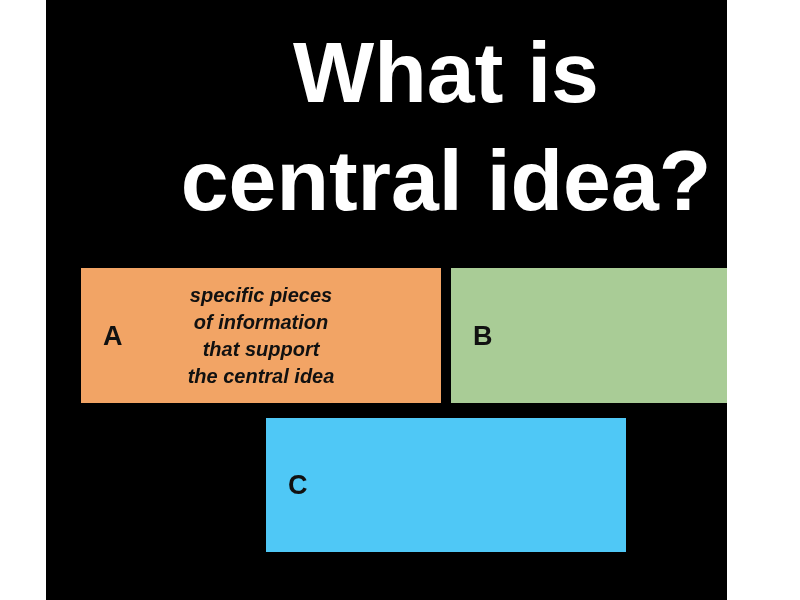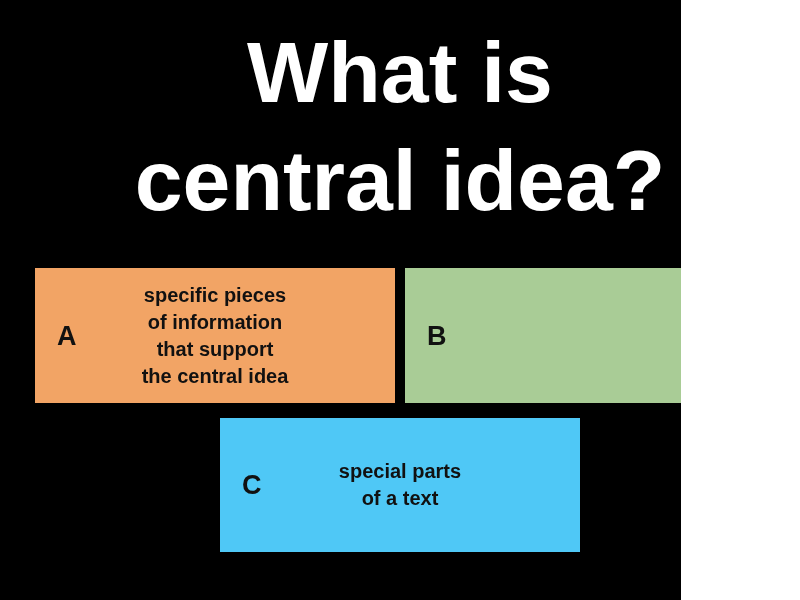--- a/index.html
+++ b/index.html
@@ -6,20 +6,21 @@
     margin: 0;
     padding: 0;
   }
   .stage {
     position: relative;
     width: 681px;
     height: 600px;
     background: #000000;
     overflow: hidden;
     font-family: "Liberation Sans", "DejaVu Sans", sans-serif;
+    margin-left: 46px;
   }
   .question-title {
     position: absolute;
     top: 18px;
     left: 0;
     width: 800px;
     margin: 0;
     text-align: center;
     color: #ffffff;
     font-size: 86px;
@@ -51,20 +52,21 @@
     color: #111111;
   }
   .answer .text {
     width: 100%;
     text-align: center;
     font-size: 20px;
     line-height: 27px;
     font-weight: 700;
     color: #111111;
     white-space: pre-line;
+    font-style: italic;
   }
 </style>
 </head>
 <body>
 
 <div class="stage" style="background-color: rgb(0, 0, 0);">
 
   <h1 class="question-title">What is
 central idea?</h1>
 
@@ -75,17 +77,15 @@
 that support
 the central idea</span>
   </div>
 
   <div class="answer answer-b" style="background-color: rgb(169, 204, 150);">
     <span class="letter">B</span>
   </div>
 
   <div class="answer answer-c" style="background-color: rgb(79, 200, 246);">
     <span class="letter">C</span>
-    <span class="text">special parts
-of a text</span>
   </div>
 
 </div>
 
 </body></html>

